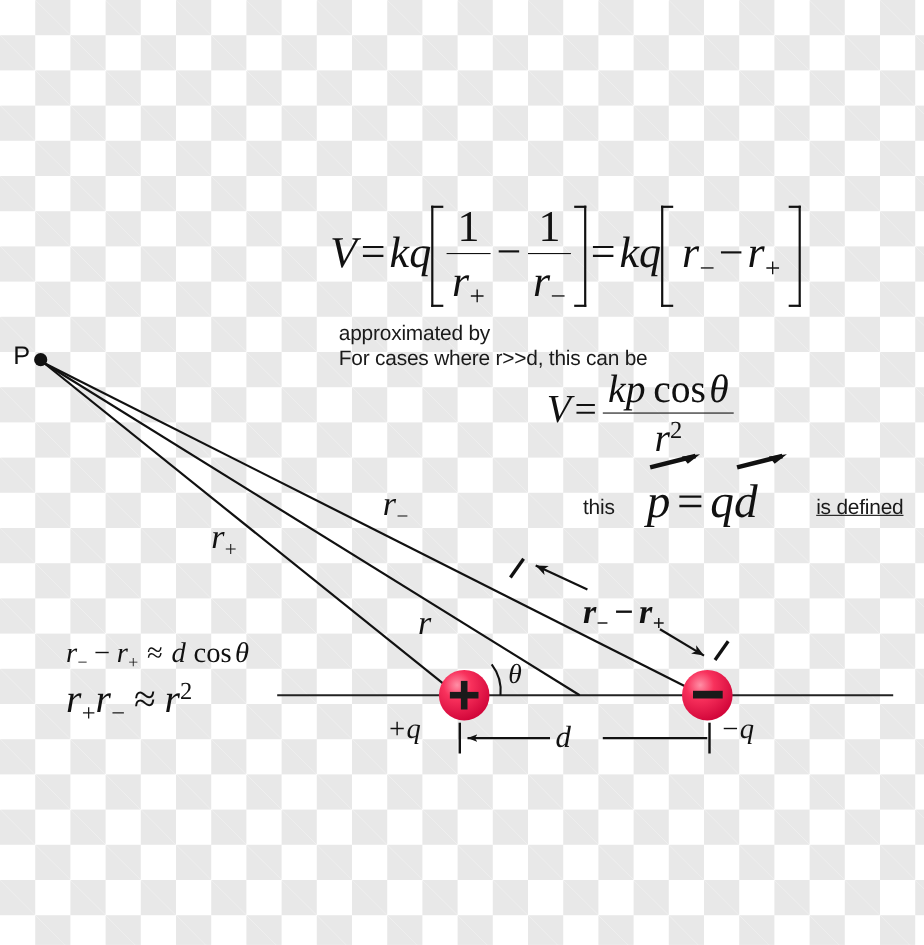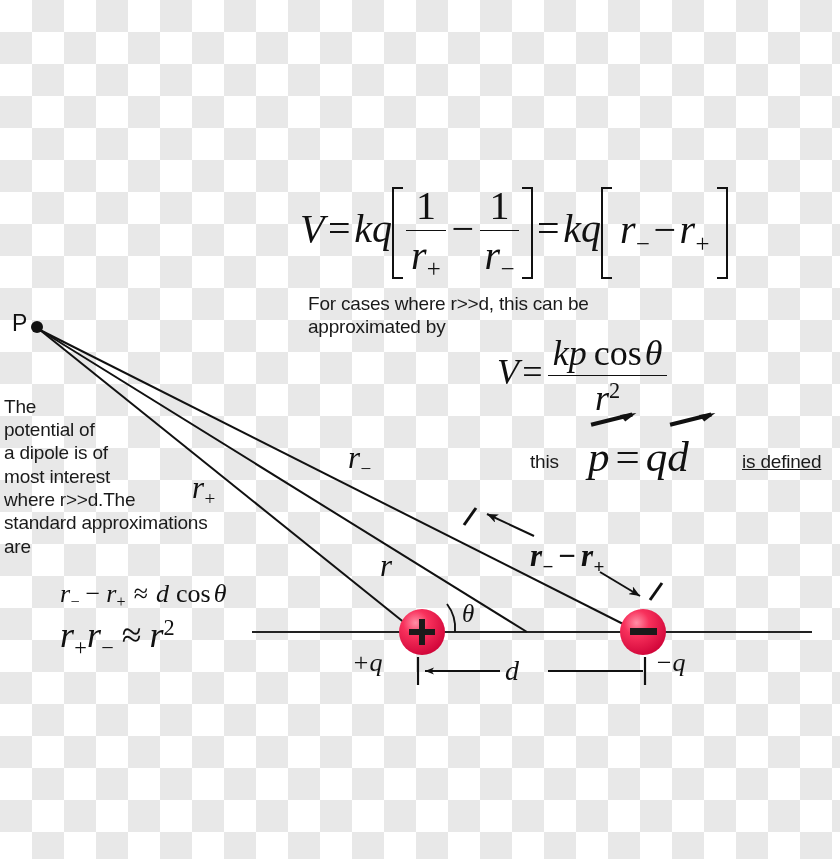--- a/index.html
+++ b/index.html
@@ -198,40 +198,31 @@
         <span class="den"><span>r</span><span class="sub">+</span></span>
       </span><span class="op">−</span><span class="frac">
         <span class="num upright">1</span>
         <span class="den"><span>r</span><span class="sub">−</span></span>
       </span><span class="brk r" style="height:92px;"></span><span class="op">=</span><span>kq</span><span class="brk l" style="height:92px;"></span><span class="frac">
         <span class="num"><span>r</span><span class="sub">−</span><span class="op">−</span><span>r</span><span class="sub">+</span></span>
       </span><span class="brk r" style="height:92px;"></span>
   </div>
 
   <div class="abs sans" id="note-cases">
+    <div>approximated by</div>
     <div>For cases where  r&gt;&gt;d, this can be</div>
-    <div>approximated by</div>
   </div>
 
   <div class="abs mathser" id="eq-approx">
     <span>V</span><span class="op">=</span><span class="frac">
         <span class="num"><span>k</span><span>p</span><span class="upright" style="padding-left:7px">cos</span><span style="padding-left:3px">θ</span></span>
         <span class="den"><span>r</span><span class="sup">2</span></span>
       </span>
   </div>
 
-  <div class="abs sans" id="note-left">
-    <div>The</div>
-    <div>potential of</div>
-    <div>a dipole is of</div>
-    <div>most interest</div>
-    <div>where r&gt;&gt;d.The</div>
-    <div>standard approximations</div>
-    <div class="are">are</div>
-  </div>
 
   <div class="abs mathser" id="eq-approx1">
     <span>r</span><span class="sub">−</span><span class="op" style="padding:0 6px">−</span><span>r</span><span class="sub">+</span><span class="op" style="padding:0 8px">≈</span><span>d</span><span class="upright" style="padding-left:7px">cos</span><span style="padding-left:3px">θ</span>
   </div>
 
   <div class="abs mathser" id="eq-approx2">
     <span>r</span><span class="sub">+</span><span>r</span><span class="sub">−</span><span class="op" style="padding:0 8px">≈</span><span>r</span><span class="sup">2</span>
   </div>
 
   <div class="abs sans" id="note-where" style="display:flex; align-items:center; gap:6px;">

